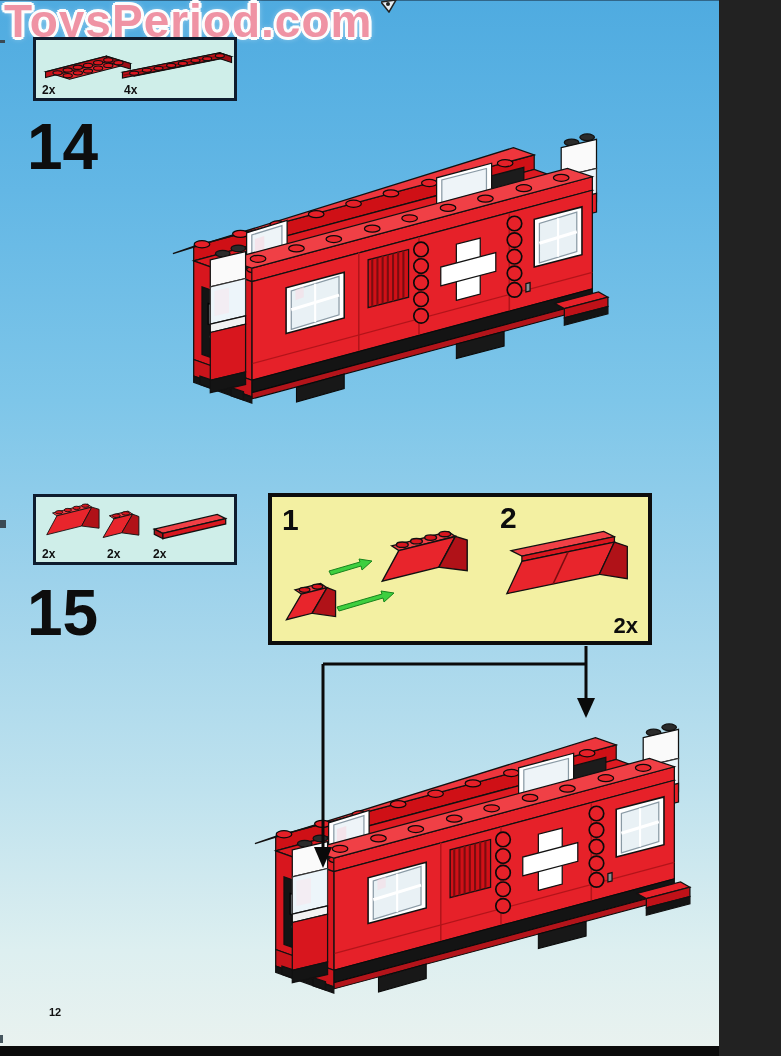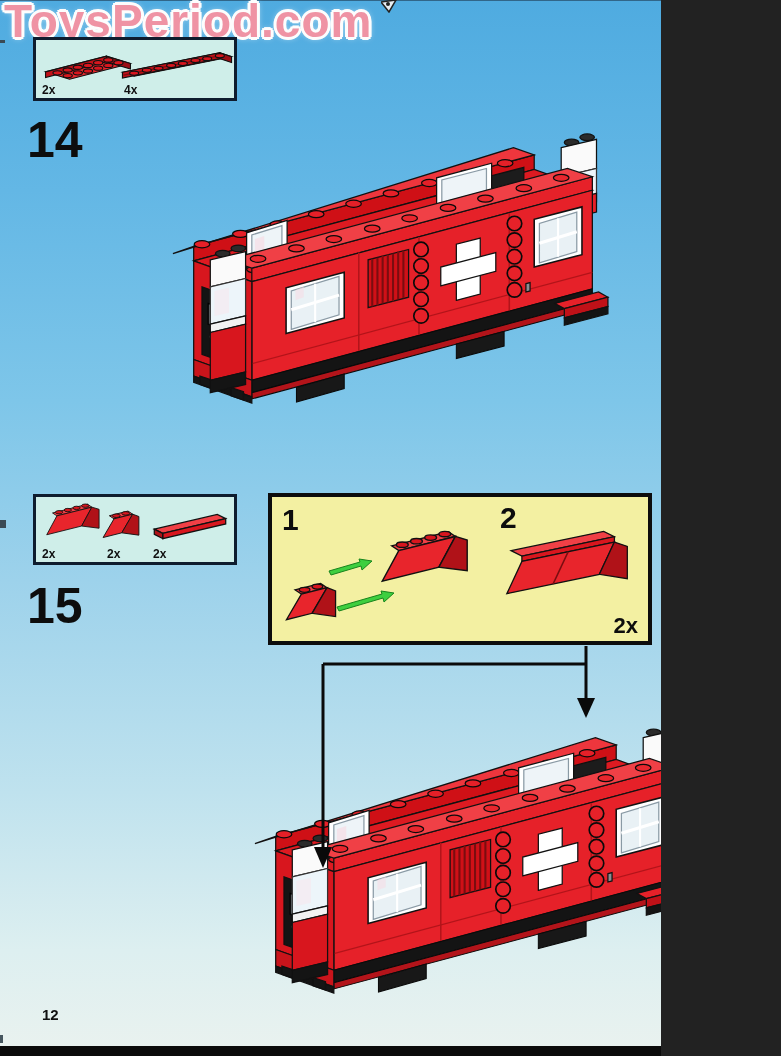--- a/index.html
+++ b/index.html
@@ -1,45 +1,45 @@
 <!DOCTYPE html>
 <html><head>
 <meta charset="utf-8">
 <style>
   html,body{margin:0;padding:0;background:#222;}
   .page{
-    position:relative;width:661px;height:1056px;overflow:hidden;
+    position:relative;width:719px;height:1056px;overflow:hidden;
     background:linear-gradient(180deg,#4fabe0 0%,#63b7e5 18%,#7ec6e9 38%,#9dd2eb 55%,#bfe2ee 75%,#ddeff0 90%,#eaf2ef 100%);
     font-family:"Liberation Sans",sans-serif;
   }
   .abs{position:absolute;}
   .watermark{
     left:4px;top:-2px;line-height:1;font-size:46px;font-weight:700;letter-spacing:1px;color:#ef93a4;
     text-shadow:-2px -2px 0 #fdfdfd,2px -2px 0 #fdfdfd,-2px 2px 0 #fdfdfd,2px 2px 0 #fdfdfd,
                 -3px 0 0 #fdfdfd,3px 0 0 #fdfdfd,0 -3px 0 #fdfdfd,0 3px 0 #fdfdfd,0 0 7px rgba(255,255,255,.95);
   }
-  .stepnum{line-height:1;font-size:50px;font-weight:700;color:#0d0d0d;}
+  .stepnum{line-height:1;font-size:64px;font-weight:700;color:#0d0d0d;}
   .n14{left:27px;top:115px;}
   .n15{left:27px;top:571px;margin-top:10px;}
   .partsbox{background:#cfeee9;border:3px solid #0e1c2e;}
   .box14{left:33px;top:37px;width:198px;height:58px;}
   .box15{left:33px;top:494px;width:198px;height:65px;}
   .partsbox svg{position:absolute;left:0;top:0;}
   .qty{position:absolute;bottom:2px;font-size:12px;font-weight:700;color:#101010;line-height:1;}
   .q14a{left:6px}.q14b{left:88px}
   .q15a{left:6px}.q15b{left:71px}.q15c{left:117px}
   .callout{left:268px;top:493px;width:376px;height:144px;background:#f3f0a2;border:4px solid #0d0d0d;}
   .callout svg{position:absolute;left:0;top:0;}
   .substep{position:absolute;font-size:30px;font-weight:700;color:#0d0d0d;line-height:1;}
   .s1{left:10px;top:8px}.s2{left:228px;top:6px}
   .callout-qty{position:absolute;right:10px;bottom:4px;font-size:22px;font-weight:700;color:#0d0d0d;line-height:1;}
   .model1{left:148px;top:72px;width:462px;height:358px;}
   .model2{left:230px;top:662px;width:462px;height:358px;}
   .connectors{left:0;top:0;width:781px;height:1056px;pointer-events:none;}
-  .pagenum{left:42px;top:1007px;font-size:15px;font-weight:700;color:#101010;line-height:1;}
+  .pagenum{left:49px;top:1007px;font-size:11px;font-weight:700;color:#101010;line-height:1;}
   .bottom-bar{left:0;top:1046px;width:781px;height:10px;background:#0b0b0b;}
   .top-edge{left:0;top:0;width:781px;height:1px;background:rgba(25,45,65,.55);}
   .glyph{left:381px;top:0;}
   .tick1{left:0;top:40px;width:5px;height:3px;background:#3a4a55;}
   .tick2{left:0;top:520px;width:6px;height:8px;background:#3a4a55;}
   .tick3{left:0;top:1035px;width:3px;height:8px;background:#46565f;}
   .tickR{left:779px;top:2px;width:1px;height:24px;background:#5a6b75;}
 </style>
 </head>
 <body>

